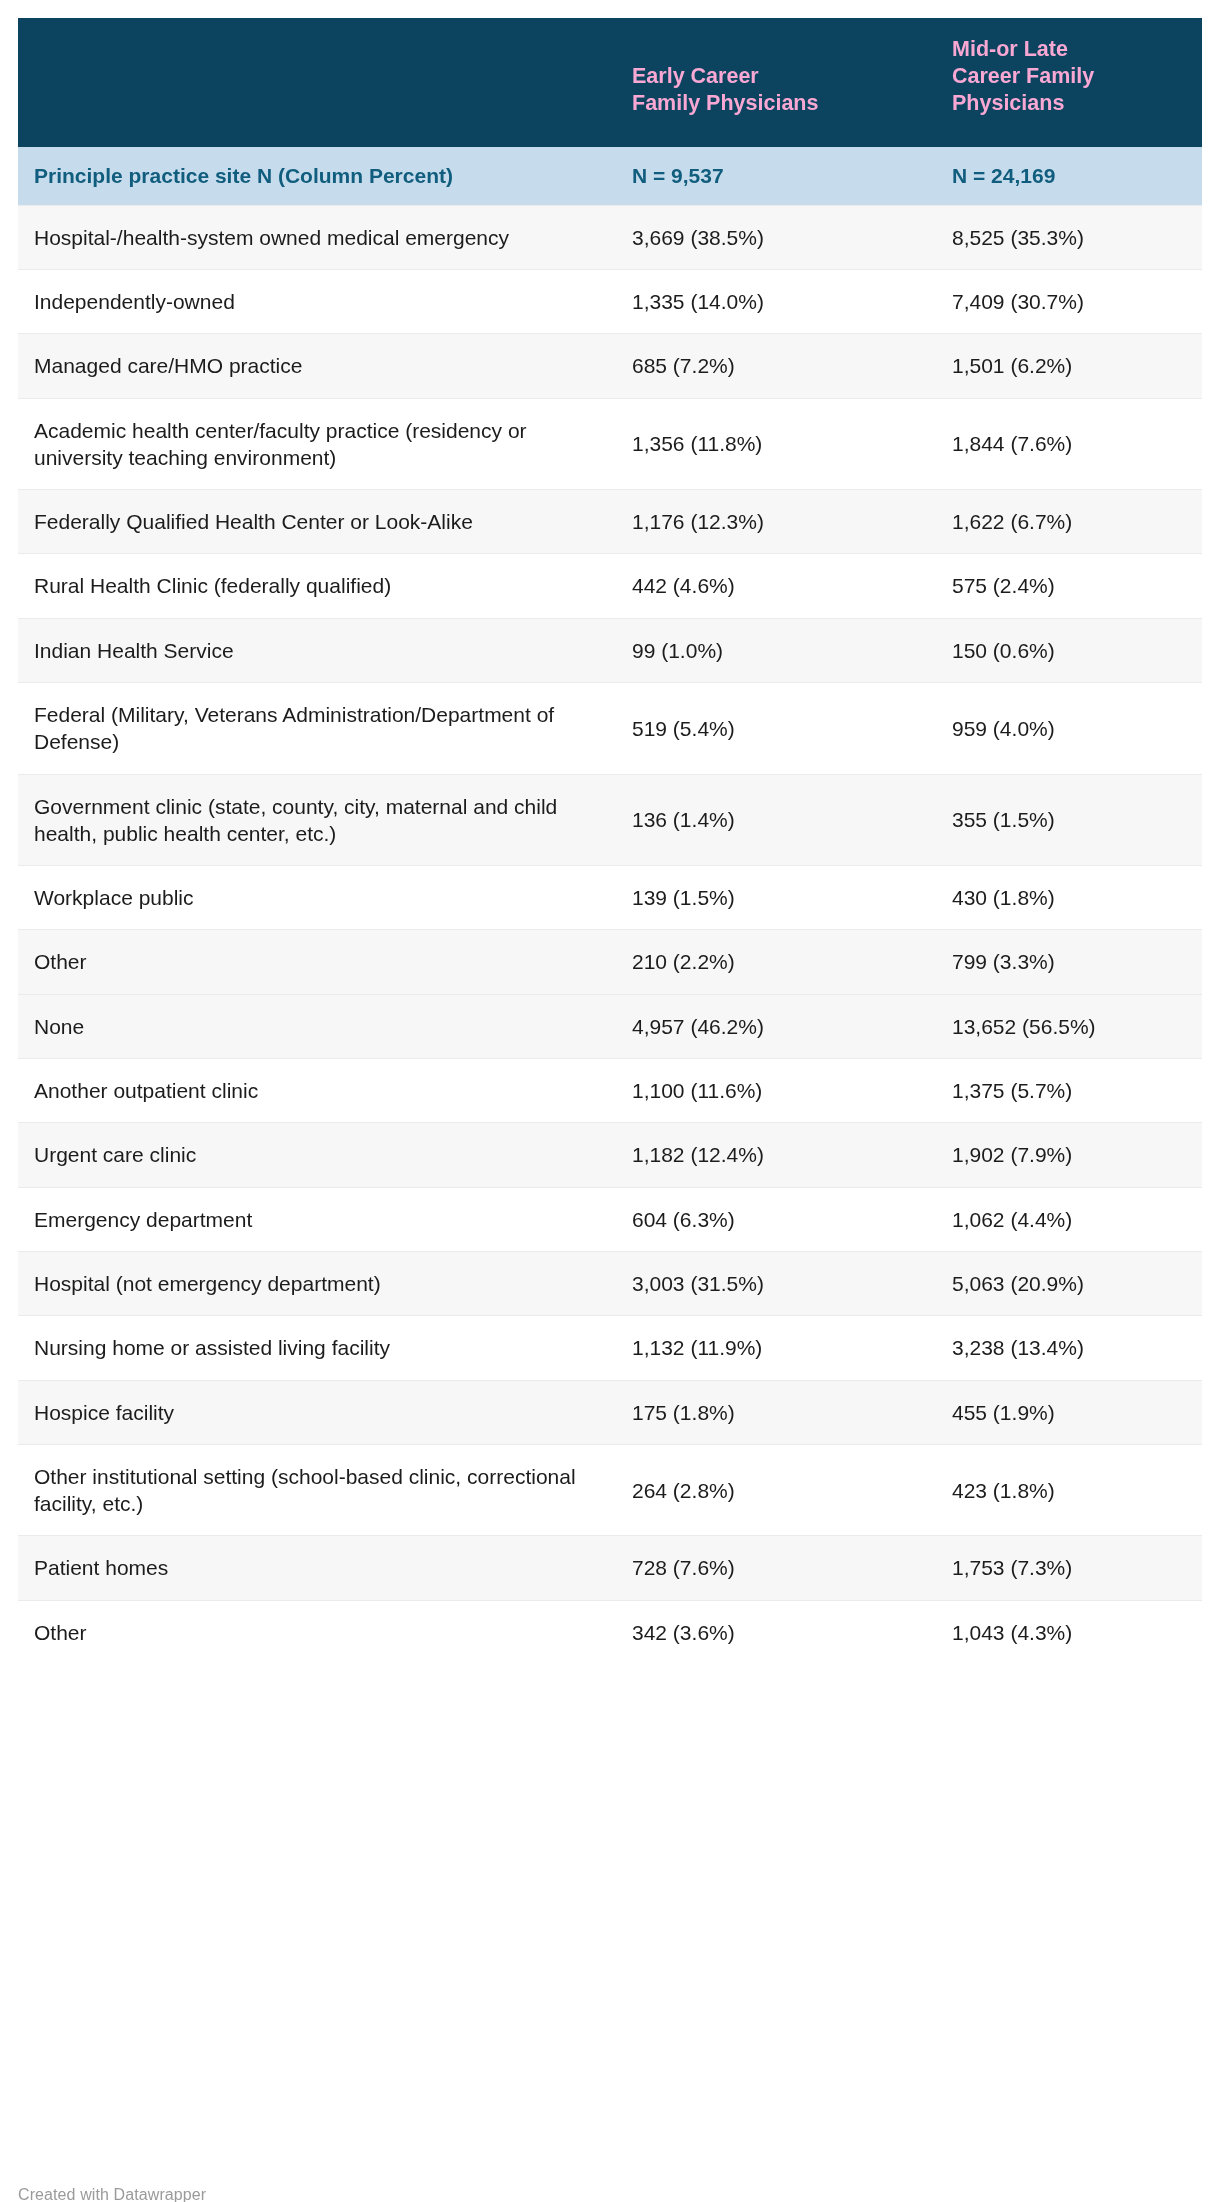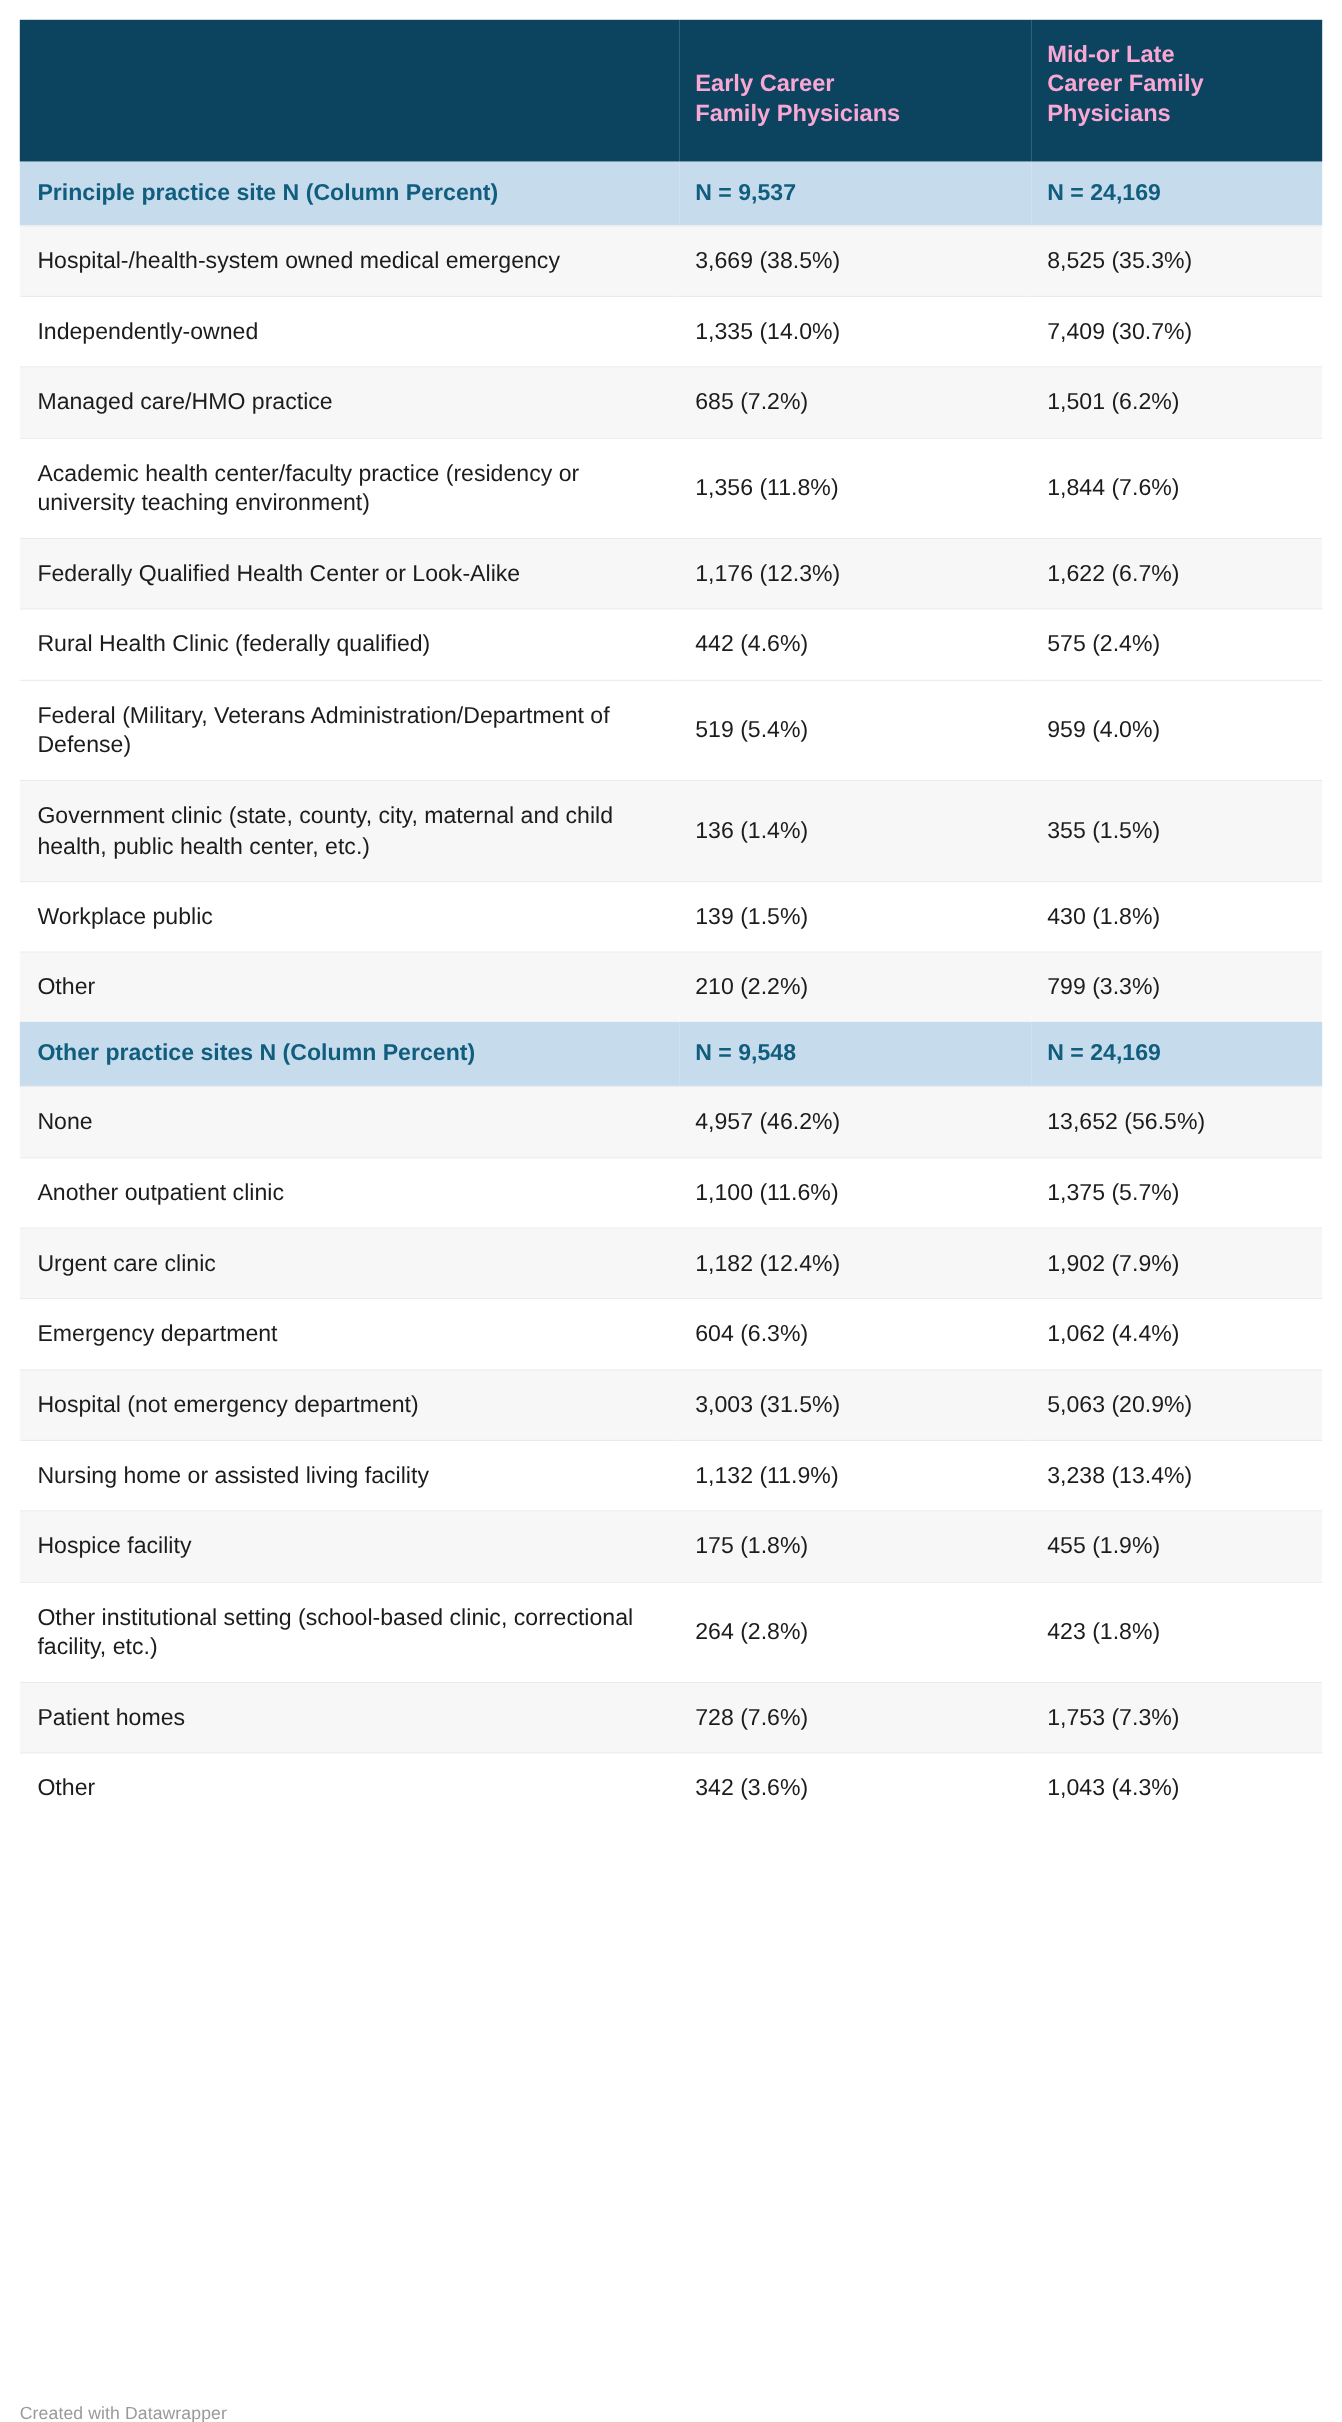--- a/index.html
+++ b/index.html
@@ -131,45 +131,45 @@
         <tr class="data-row alt">
           <td class="lbl">Federally Qualified Health Center or Look-Alike</td>
           <td>1,176 (12.3%)</td>
           <td>1,622 (6.7%)</td>
         </tr>
         <tr class="data-row plain">
           <td class="lbl">Rural Health Clinic (federally qualified)</td>
           <td>442 (4.6%)</td>
           <td>575 (2.4%)</td>
         </tr>
+        <tr class="data-row alt">
+          <td class="lbl">Indian Health Service</td>
+          <td>99 (1.0%)</td>
+          <td>150 (0.6%)</td>
+        </tr>
         <tr class="data-row plain">
           <td class="lbl">Federal (Military, Veterans Administration/Department of Defense)</td>
           <td>519 (5.4%)</td>
           <td>959 (4.0%)</td>
         </tr>
         <tr class="data-row alt">
           <td class="lbl">Government clinic (state, county, city, maternal and child health, public health center, etc.)</td>
           <td>136 (1.4%)</td>
           <td>355 (1.5%)</td>
         </tr>
         <tr class="data-row plain">
           <td class="lbl">Workplace public</td>
           <td>139 (1.5%)</td>
           <td>430 (1.8%)</td>
         </tr>
         <tr class="data-row alt">
           <td class="lbl">Other</td>
           <td>210 (2.2%)</td>
           <td>799 (3.3%)</td>
         </tr>
-        <tr class="section-row">
-          <td class="lbl">Other practice sites N (Column Percent)</td>
-          <td>N = 9,548</td>
-          <td>N = 24,169</td>
-        </tr>
         <tr class="data-row alt">
           <td class="lbl">None</td>
           <td>4,957 (46.2%)</td>
           <td>13,652 (56.5%)</td>
         </tr>
         <tr class="data-row plain">
           <td class="lbl">Another outpatient clinic</td>
           <td>1,100 (11.6%)</td>
           <td>1,375 (5.7%)</td>
         </tr>

